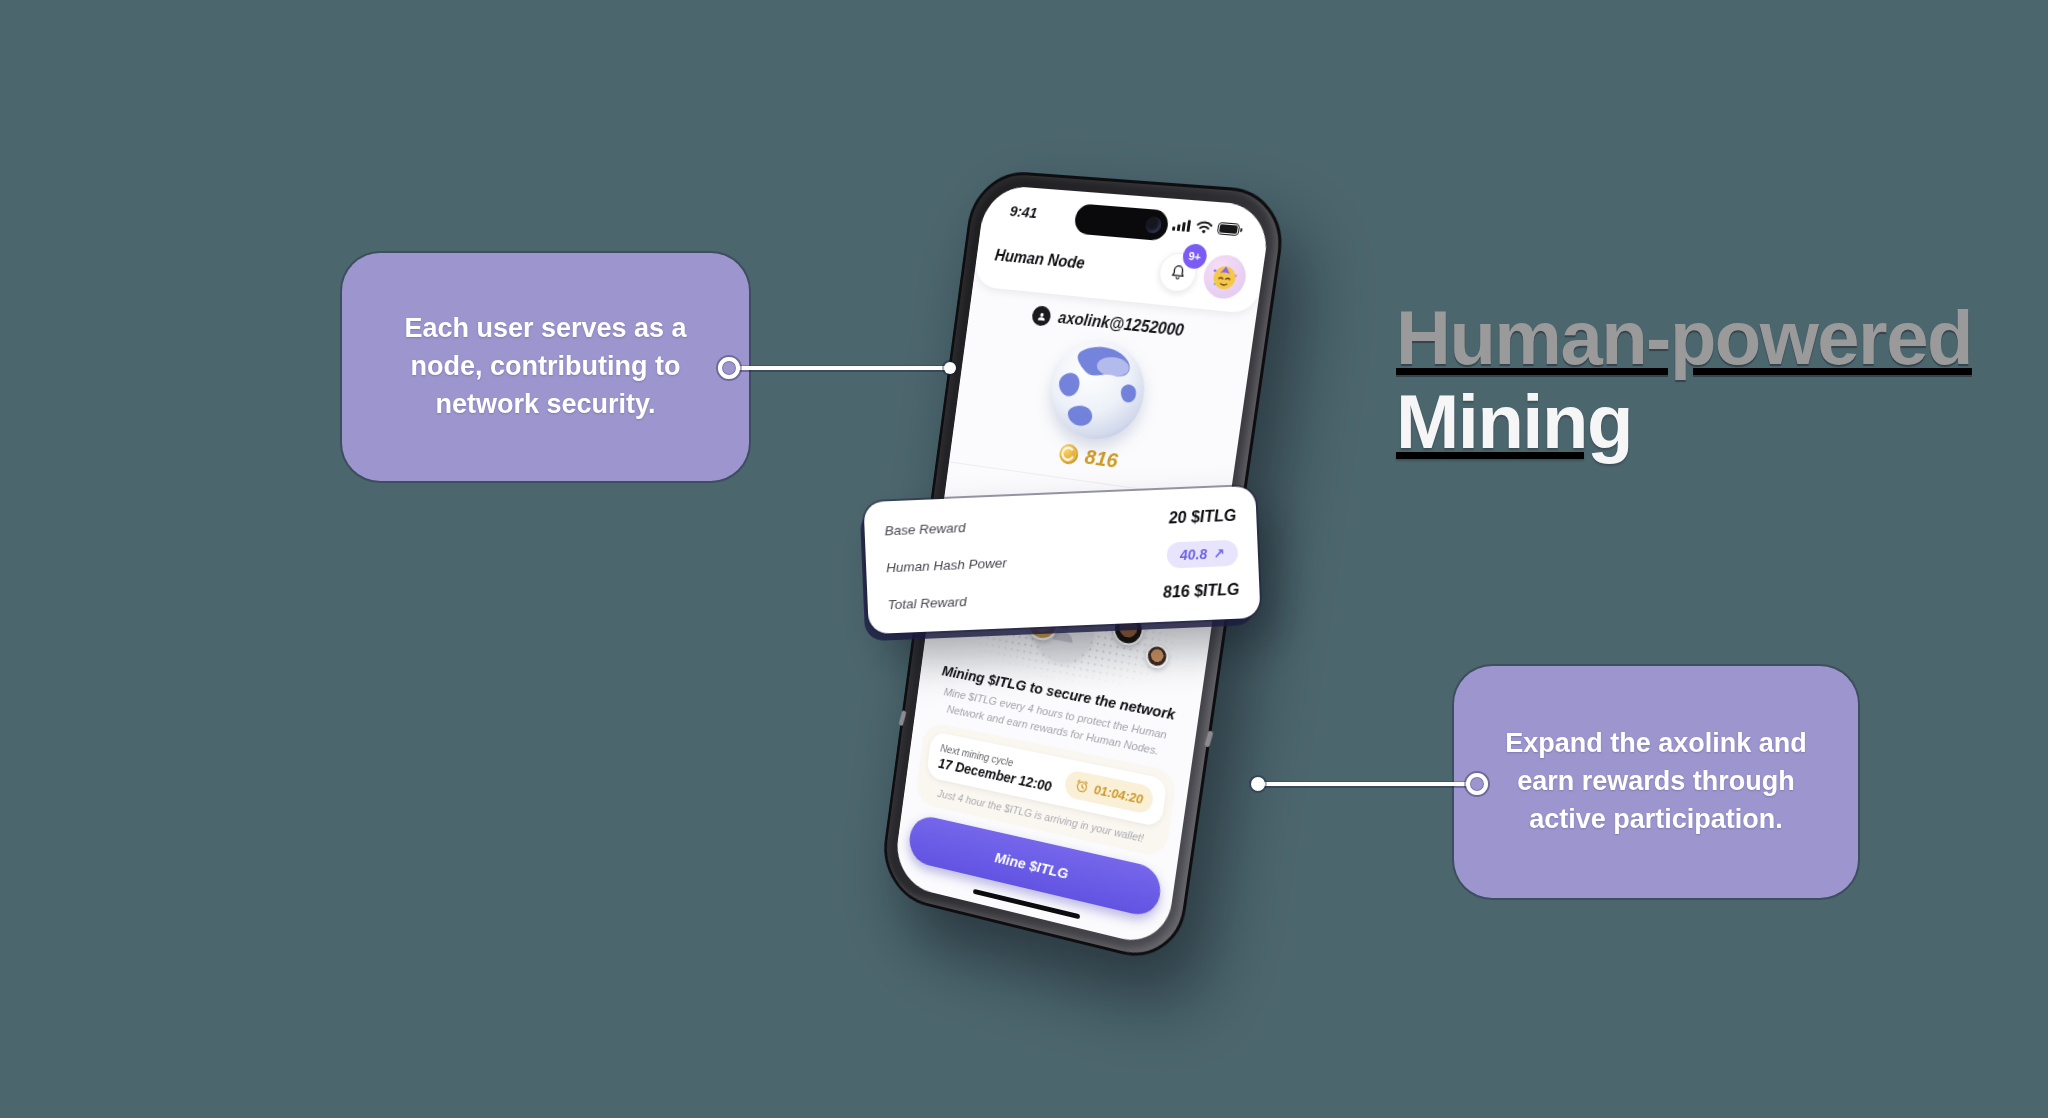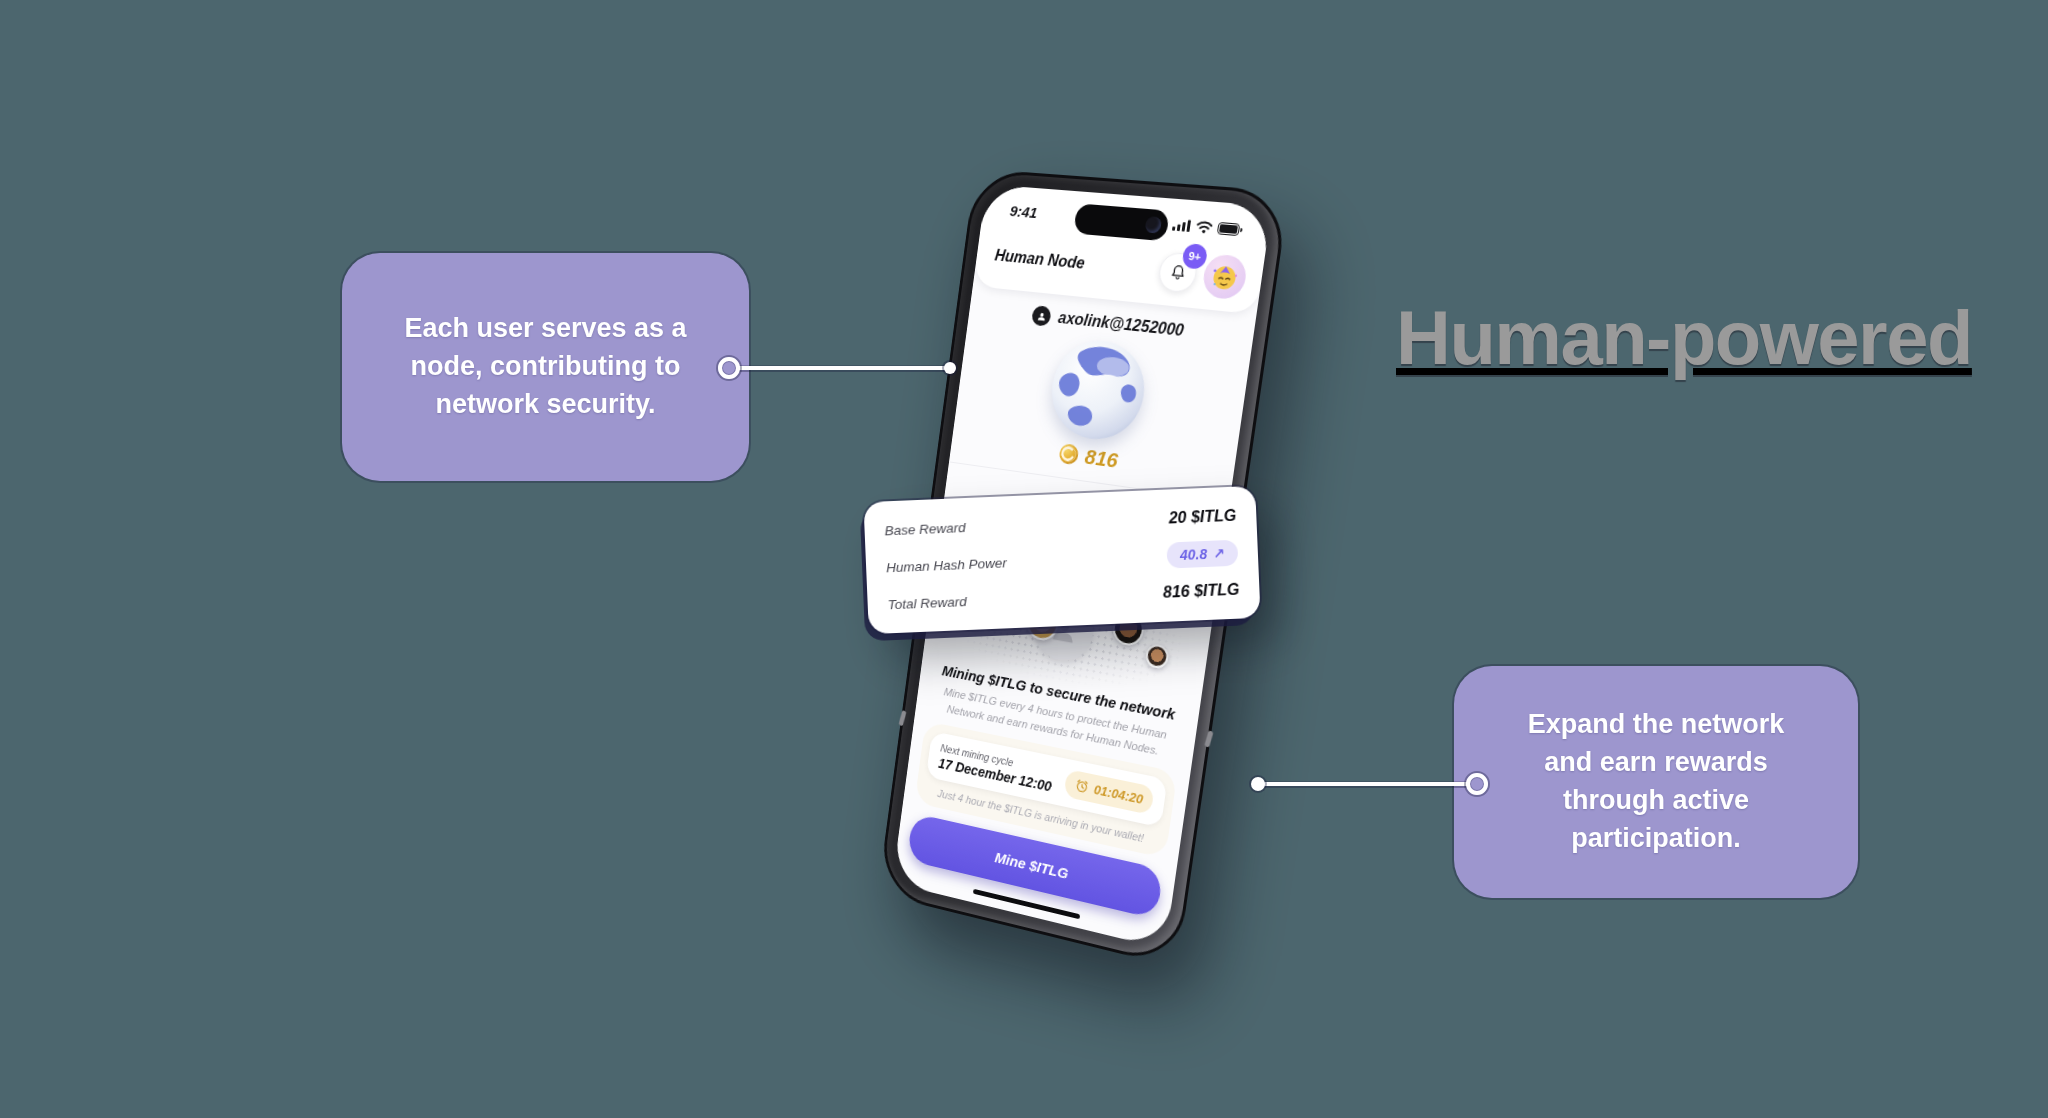--- a/index.html
+++ b/index.html
@@ -172,33 +172,34 @@
 </head>
 <body>
 
 <div class="stage">
 
   <div class="callout callout-left">
     <span>Each user serves as a node, contributing to network security.</span>
   </div>
 
   <div class="callout callout-right">
-    <span>Expand the network and earn rewards through active participation.</span>
+    <span>Expand the axolink and earn rewards through active participation.</span>
   </div>
 
   <div class="conn-circle" style="left:718px; top:357px;"></div>
   <div class="conn-line" style="left:739px; top:366px; width:209px;"></div>
   <div class="conn-dot" style="left:944px; top:362px; width:12px; height:12px;"></div>
 
   <div class="conn-dot" style="left:1251px; top:777px; width:14px; height:14px;"></div>
   <div class="conn-line" style="left:1263px; top:782px; width:205px;"></div>
   <div class="conn-circle" style="left:1466px; top:773px;"></div>
 
   <div class="heading">
     <div class="l1">Human-powered</div>
+    <div class="l2">Mining</div>
   </div>
 
   <div class="phone">
     <div class="side-btn"></div>
     <div class="antenna ant-1"></div>
     <div class="antenna ant-2"></div>
 
     <div class="screen">
       <div class="island">
         <div class="cam"></div>

